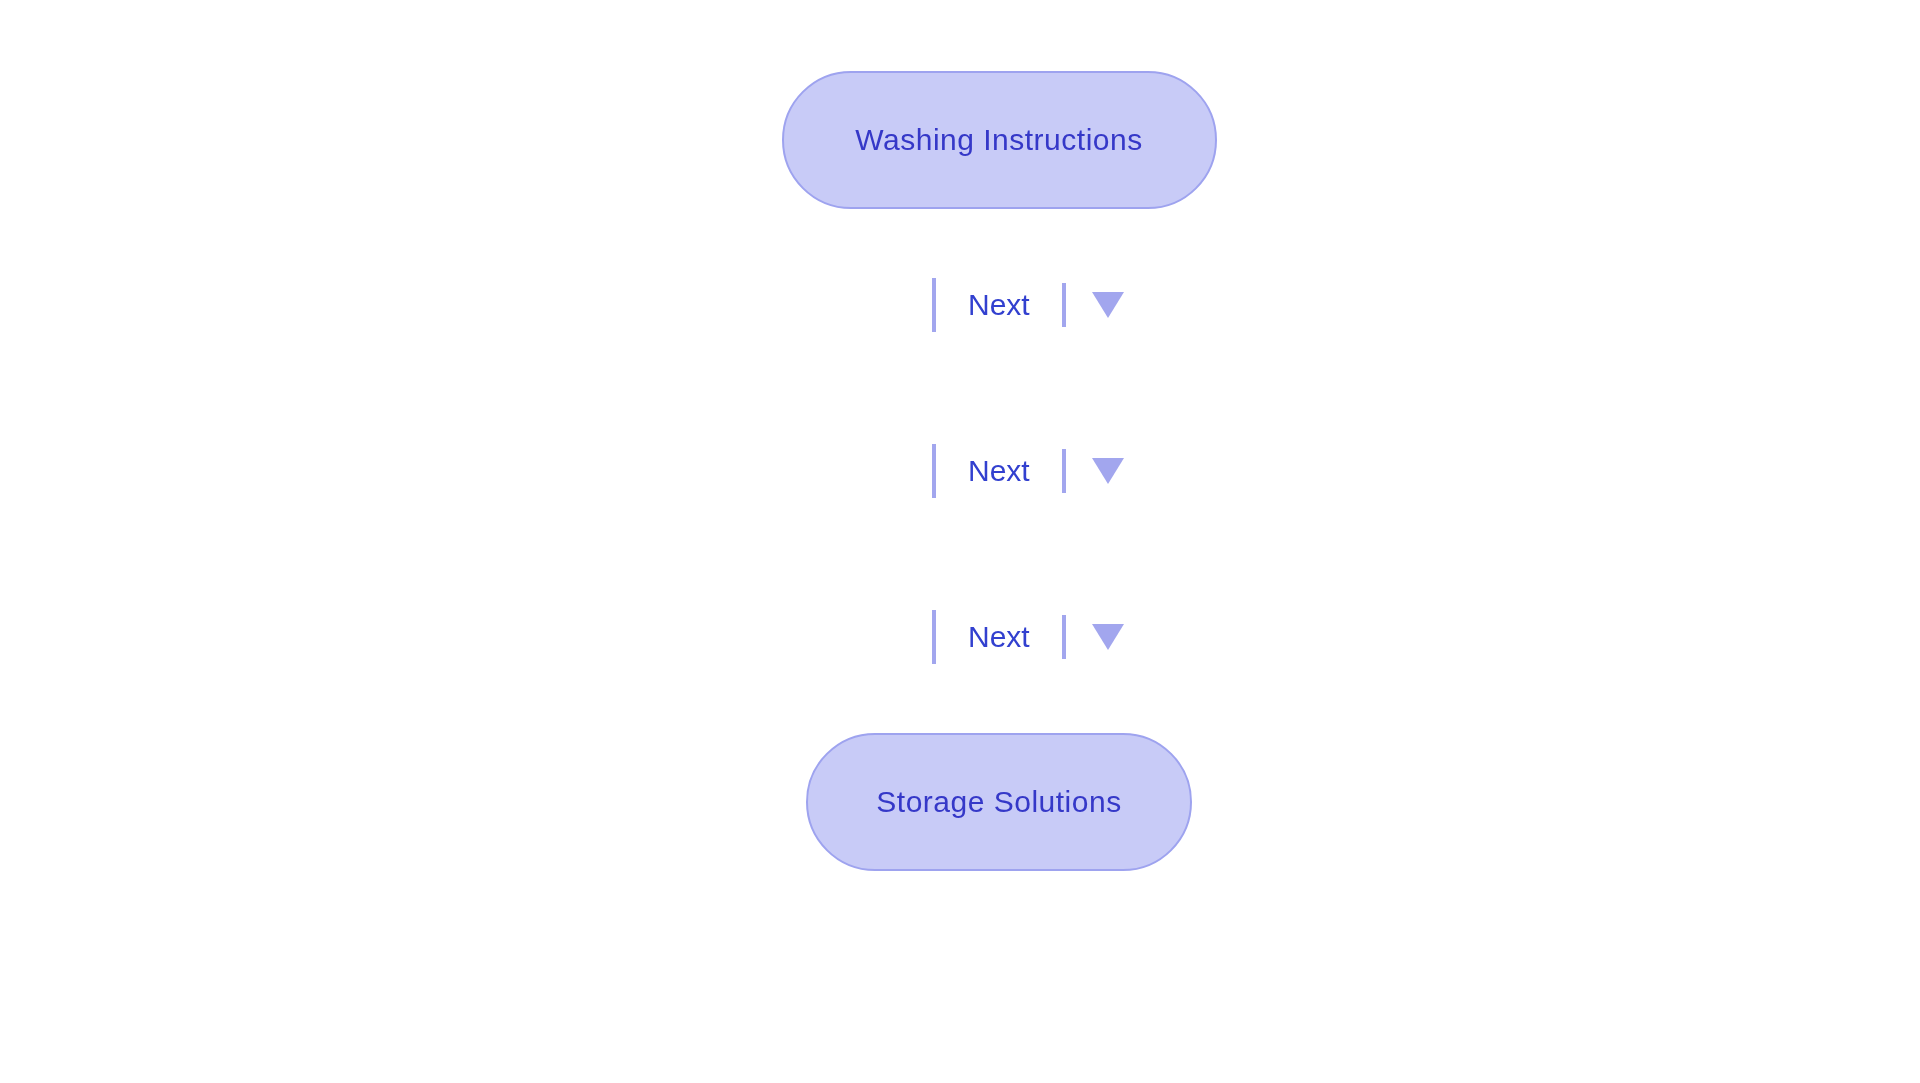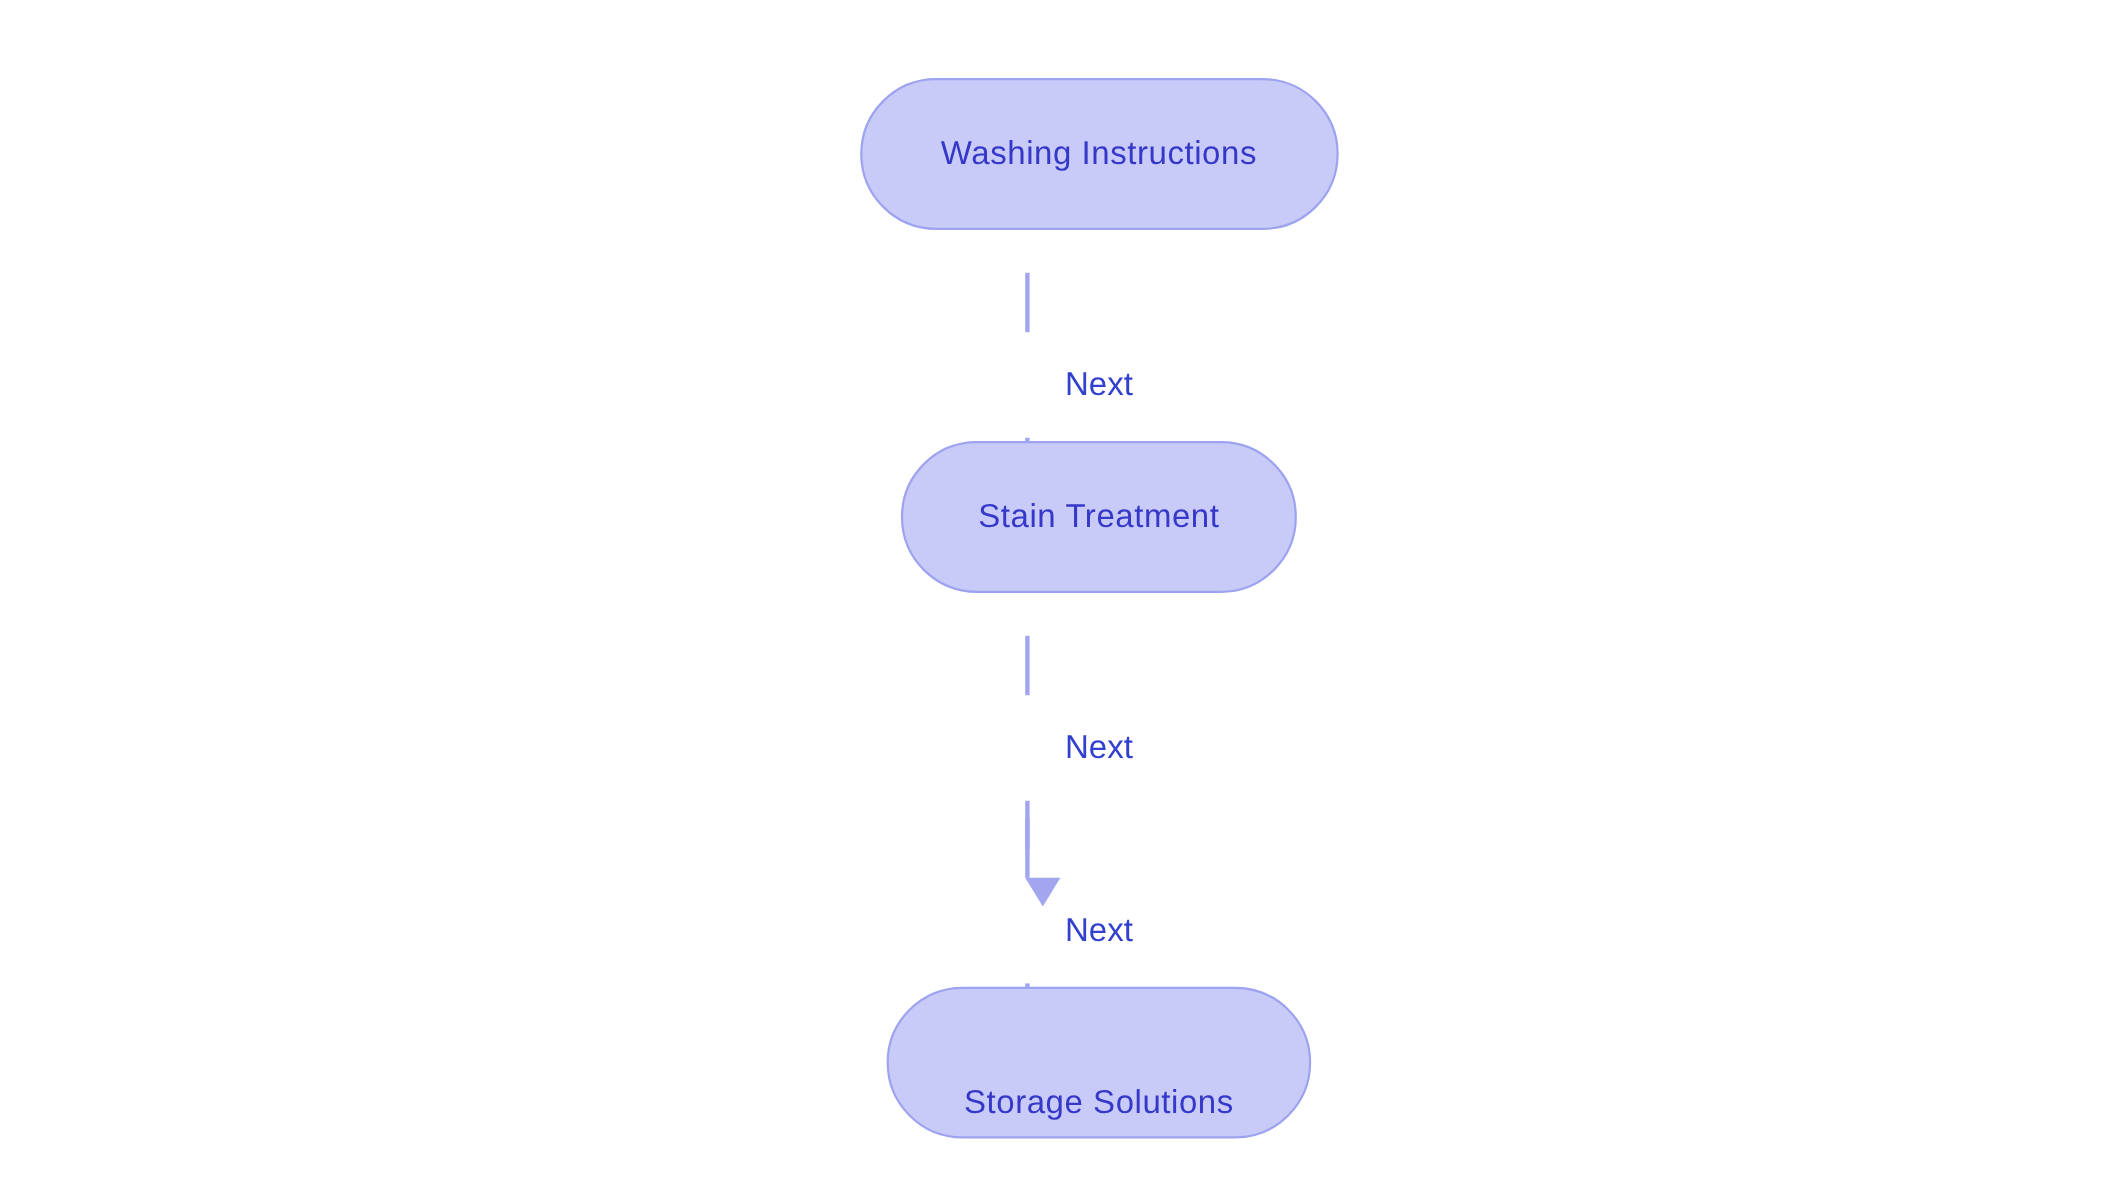--- a/index.html
+++ b/index.html
@@ -38,27 +38,27 @@
   }
   .node .node-label {
     font-size: 30px;
     color: var(--node-text);
     white-space: nowrap;
     letter-spacing: 0.5px;
   }
   .w0 { width: 435px; }
   .w1 { width: 360px; }
   .w2 { width: 386px; }
-  .w3 { width: 386px; align-items: flex-end; }
+  .w3 { width: 386px; }
   .connector {
     height: 140px;
     width: 160px;
     flex: 0 0 auto;
     display: flex;
-    flex-direction: column;
+    align-items: center;
   }
   .line-seg {
     width: 4px;
     background: var(--edge-color);
     flex: 0 0 auto;
   }
   .line-seg.top { height: 54px; }
   .line-seg.bottom { height: 44px; }
   .edge-label {
     height: 44px;
@@ -88,23 +88,20 @@
     <span class="node-label">Washing Instructions</span>
   </div>
 
   <div class="connector">
     <div class="line-seg top"></div>
     <div class="edge-label">Next</div>
     <div class="line-seg bottom"></div>
     <div class="arrowhead"></div>
   </div>
 
-  <div class="node w1">
-    <span class="node-label">Stain Treatment</span>
-  </div>
 
   <div class="connector">
     <div class="line-seg top"></div>
     <div class="edge-label">Next</div>
     <div class="line-seg bottom"></div>
     <div class="arrowhead"></div>
   </div>
 
 
   <div class="connector">

